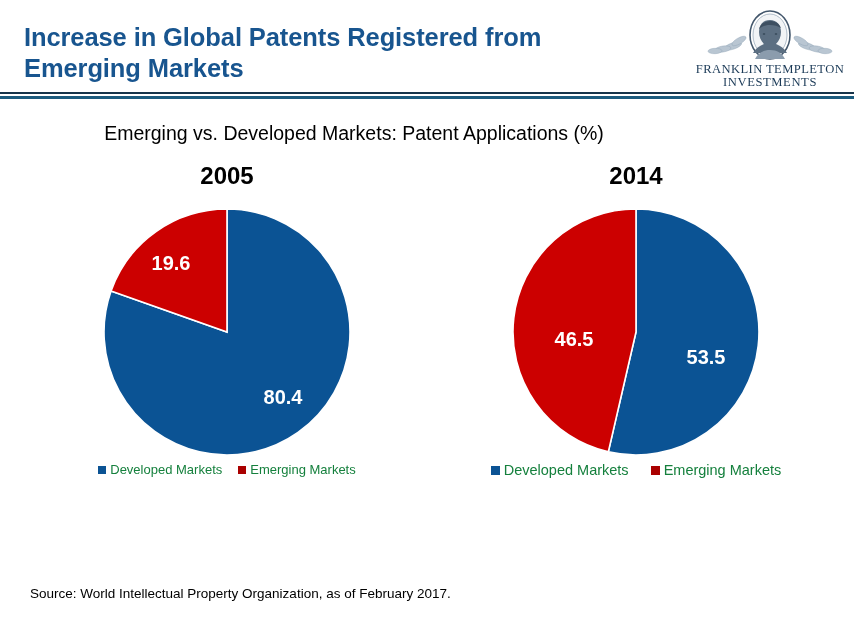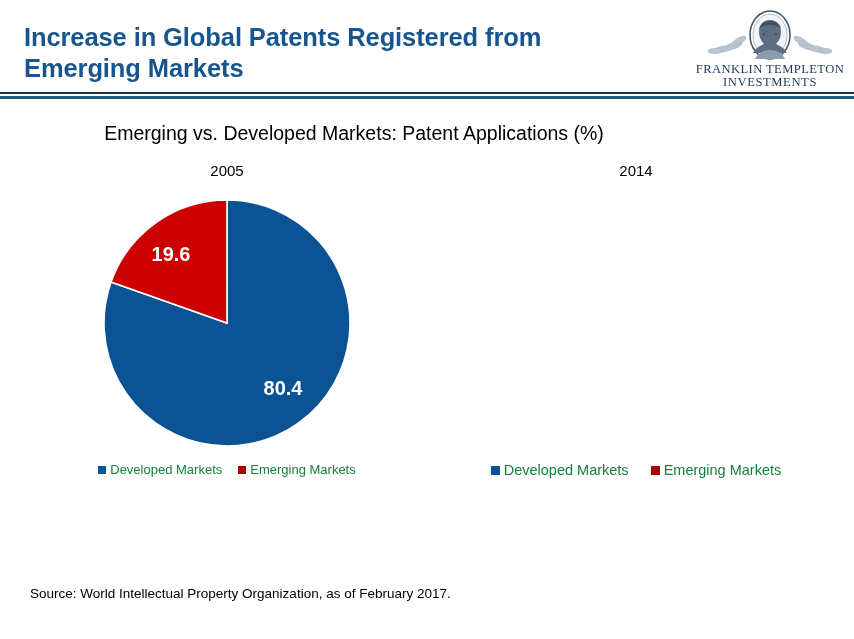--- a/index.html
+++ b/index.html
@@ -105,29 +105,29 @@
     height: 400px;
   }
   #pie-panel-2005 { left: 27px; }
   #pie-panel-2015 { left: 436px; }
 
   .pie-year {
     position: absolute;
     left: 0; top: 0;
     width: 400px;
     text-align: center;
-    font-size: 15px;
-    font-weight: normal;
+    font-size: 24px;
+    font-weight: bold;
     color: #000000;
   }
   #pie-panel-2005 .pie-year { transform: translateX(0px); }
 
   .pie-svg-wrap {
     position: absolute;
-    left: 0; top: 35px;
+    left: 0; top: 44px;
     width: 400px; height: 252px;
   }
   .pie-svg { display: block; margin: 0 auto; }
 
   .slice-label {
     font-family: "Liberation Sans", sans-serif;
     font-size: 20px;
     font-weight: bold;
     fill: #ffffff;
   }
@@ -250,20 +250,32 @@
       <div class="legend-item">
         <span class="legend-swatch" style="background:#aa0000"></span>
         <span class="legend-text">Emerging Markets</span>
       </div>
     </div>
   </div>
 
   <div id="pie-panel-2015" class="pie-panel">
     <div class="pie-year">2014</div>
 
+    <div class="pie-svg-wrap">
+      <svg class="pie-svg" width="260" height="252" viewBox="0 0 260 252">
+        <g transform="translate(130,126)">
+
+          <path fill="#0b5394" stroke="#ffffff" stroke-width="1.6" d="M 0 0 L 0 -123 A 123 123 0 1 1 -27.68 119.85 Z"></path>
+
+          <path fill="#cc0000" stroke="#ffffff" stroke-width="1.6" d="M 0 0 L -27.68 119.85 A 123 123 0 0 1 0 -123 Z"></path>
+          <text class="slice-label" x="-62" y="14" text-anchor="middle">46.5</text>
+          <text class="slice-label" x="70" y="32" text-anchor="middle">53.5</text>
+        </g>
+      </svg>
+    </div>
 
     <div id="legend-2015" class="pie-legend">
       <div class="legend-item">
         <span class="legend-swatch" style="background:#0b5394"></span>
         <span class="legend-text">Developed Markets</span>
       </div>
       <div class="legend-item">
         <span class="legend-swatch" style="background:#aa0000"></span>
         <span class="legend-text">Emerging Markets</span>
       </div>

